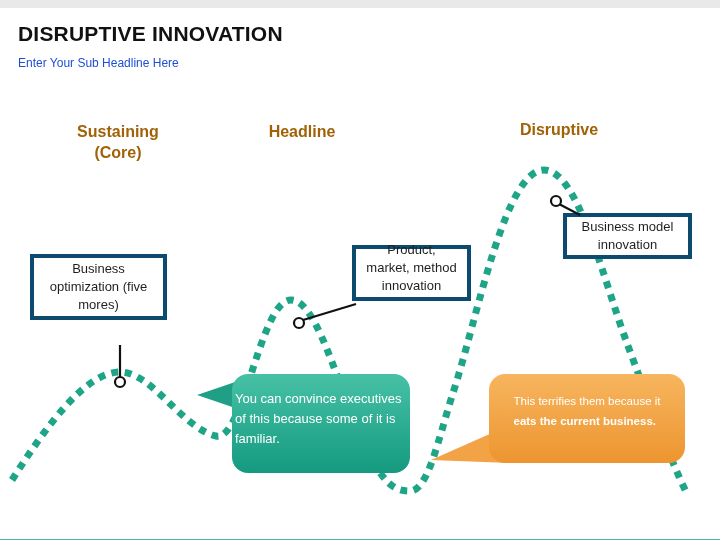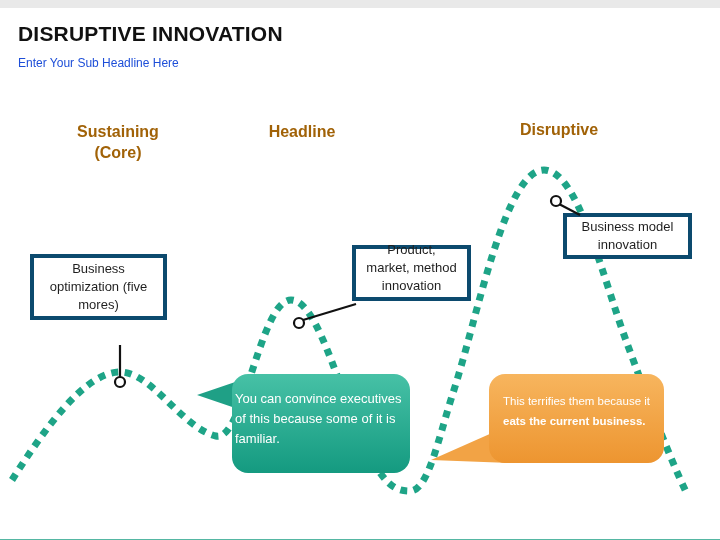--- a/index.html
+++ b/index.html
@@ -37,21 +37,21 @@
     position:absolute;border-radius:16px;color:#ffffff;text-align:left;
     display:flex;align-items:center;justify-content:center;z-index:2;
     box-sizing:border-box;
   }
   .bubble-teal{
     left:232px;top:366px;width:178px;height:99px;
     background:linear-gradient(180deg,#47C1A6 0%,#149A80 100%);
     font-size:13px;line-height:20px;padding:4px 3px 14px 3px;
   }
   .bubble-orange{
-    left:489px;top:366px;width:175px;height:89px;
+    left:489px;top:366px;width:196px;height:89px;
     background:linear-gradient(180deg,#F7B55E 0%,#ED9530 100%);
     font-size:11.5px;line-height:20px;padding:2px 0 18px 0;
   }
   .bubble-orange .line{display:block;white-space:nowrap;}
   .bubble-orange .line.bold{font-weight:bold;}
   .footer-bar{
     position:absolute;left:0;bottom:0;width:720px;height:9px;
     background:#1F9E84;border-top:2px solid #55B7A3;box-sizing:border-box;z-index:4;
   }
 </style>

